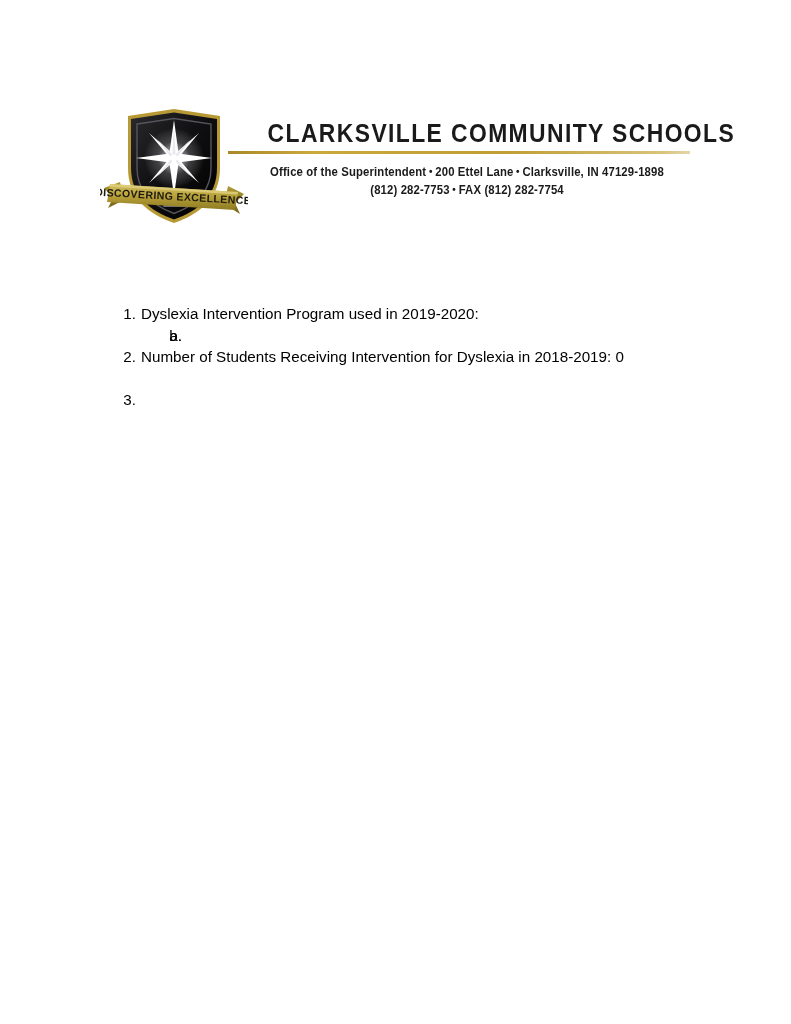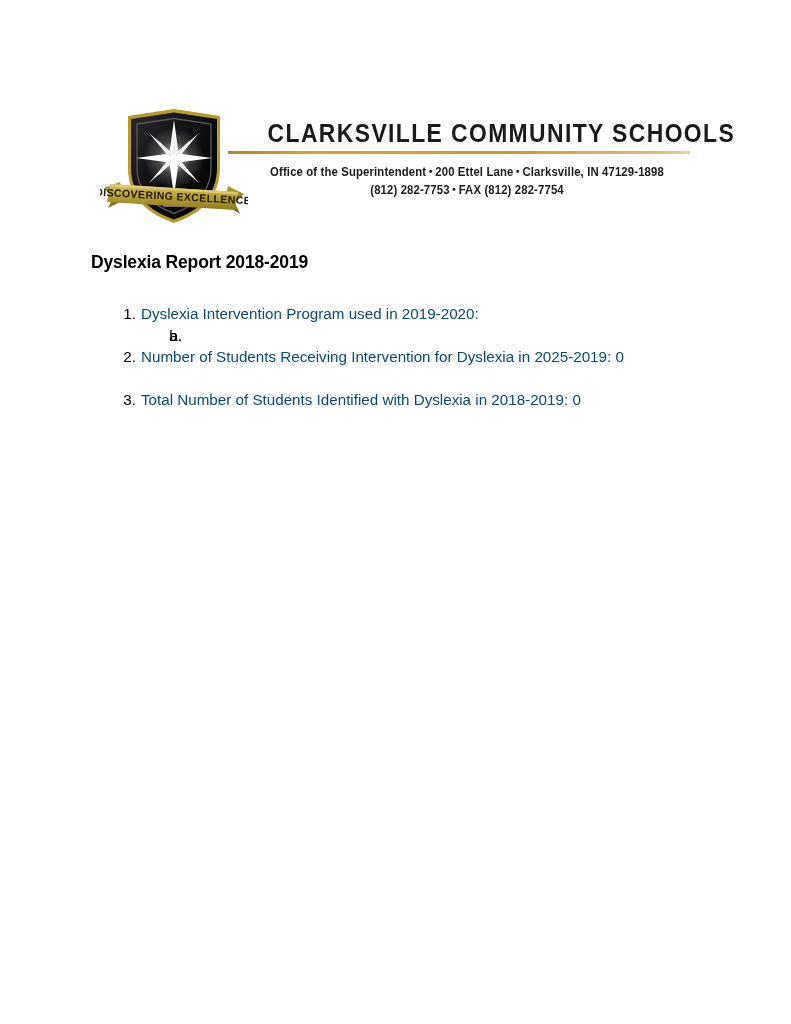--- a/index.html
+++ b/index.html
@@ -125,21 +125,21 @@
     position: absolute;
     text-align: right;
     font-size: 15.2px;
     line-height: 21.5px;
     color: #000000;
   }
   .li .txt {
     display: block;
     font-size: 15.2px;
     line-height: 21.5px;
-    color: #0c4a6e;
+    color: #000000;
   }
 
   
   .lvl1 { margin-left: 0; }
   .lvl1 > .marker { left: 116px; width: 20px; }
   .lvl1 > .txt { margin-left: 141px; margin-right: 90px; }
 
   
   .lvl2 > .marker { left: 162px; width: 20px; }
   .lvl2 > .txt { margin-left: 188px; margin-right: 110px; }
@@ -225,44 +225,42 @@
     <div class="org-name">CLARKSVILLE COMMUNITY SCHOOLS</div>
 
     <div class="gold-rule"></div>
 
     <div class="address">
       <div><span>Office of the Superintendent</span><span class="sep">•</span><span>200 Ettel Lane</span><span class="sep">•</span><span>Clarksville, IN  47129-1898</span></div>
       <div><span>(812) 282-7753</span><span class="sep">•</span><span>FAX (812) 282-7754</span></div>
     </div>
   </div>
 
-  <div class="doc-title">Dyslexia Report 2018-2019</div>
 
   <div class="content">
 
     <div class="li lvl1">
       <span class="marker">1.</span>
       <span class="txt">Dyslexia Intervention Program used in 2019-2020:</span>
     </div>
 
     <div class="li lvl2">
       <span class="marker">a.</span>
     </div>
 
     <div class="li lvl2">
       <span class="marker">b.</span>
       <span class="txt empty-line"></span>
     </div>
 
     <div class="li lvl1">
       <span class="marker">2.</span>
-      <span class="txt">Number of Students Receiving Intervention for Dyslexia in 2025-2019: 0</span>
+      <span class="txt">Number of Students Receiving Intervention for Dyslexia in 2018-2019: 0</span>
     </div>
 
     <div class="spacer-gap"></div>
 
     <div class="li lvl1">
       <span class="marker">3.</span>
-      <span class="txt">Total Number of Students Identified with Dyslexia in 2018-2019: 0</span>
     </div>
   </div>
 
 </div>
 
 </body></html>

